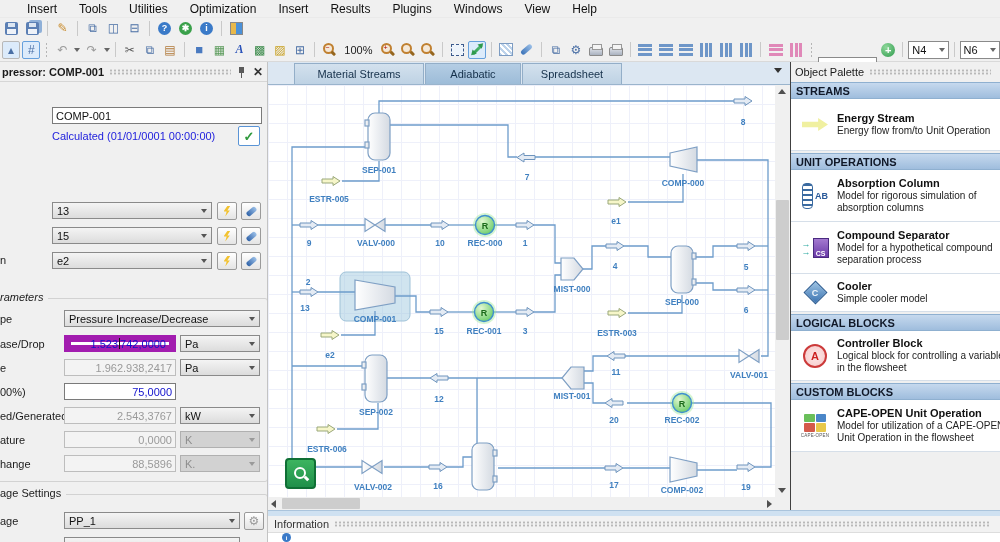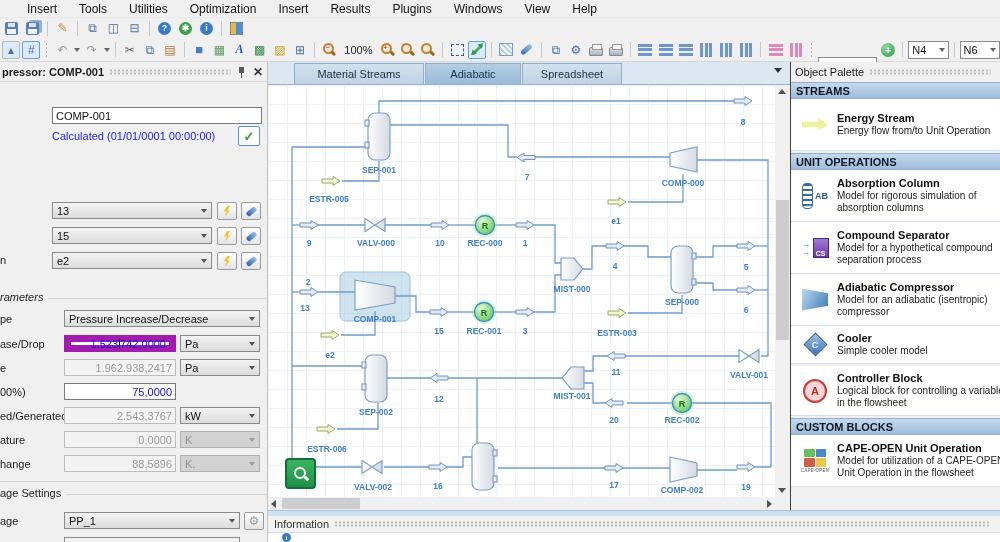--- a/index.html
+++ b/index.html
@@ -647,42 +647,34 @@
                 <span class="cs-arrows">→<br>→</span>
                 <span class="cs-box">
                   <span>CS</span>
                 </span>
               </span>
             <span class="pal-txt">
               <div class="pal-name">Compound Separator</div>
               <div class="pal-desc">Model for a hypothetical compound separation process</div>
             </span>
           </div>
-          <div class="pal-item" style="height:52px;">
-            <span class="pal-ico">
-                <span class="adia-comp"></span>
-              </span>
-            <span class="pal-txt">
-              <div class="pal-name">Adiabatic Compressor</div>
-              <div class="pal-desc">Model for an adiabatic (isentropic) compressor</div>
-            </span>
-          </div>
           <div class="pal-item" style="height:38px;">
             <span class="pal-ico">
                 <span class="cooler-d">
                   <span>C</span>
                 </span>
               </span>
             <span class="pal-txt">
               <div class="pal-name">Cooler</div>
               <div class="pal-desc">Simple cooler model</div>
             </span>
           </div>
           <div class="pal-gap"></div>
 
+          <div class="pal-header">LOGICAL BLOCKS</div>
           <div class="pal-item" style="height:50px;">
             <span class="pal-ico">
                 <span class="ctrl-c">
                   <span>A</span>
                 </span>
               </span>
             <span class="pal-txt">
               <div class="pal-name">Controller Block</div>
               <div class="pal-desc">Logical block for controlling a variable in the flowsheet</div>
             </span>

